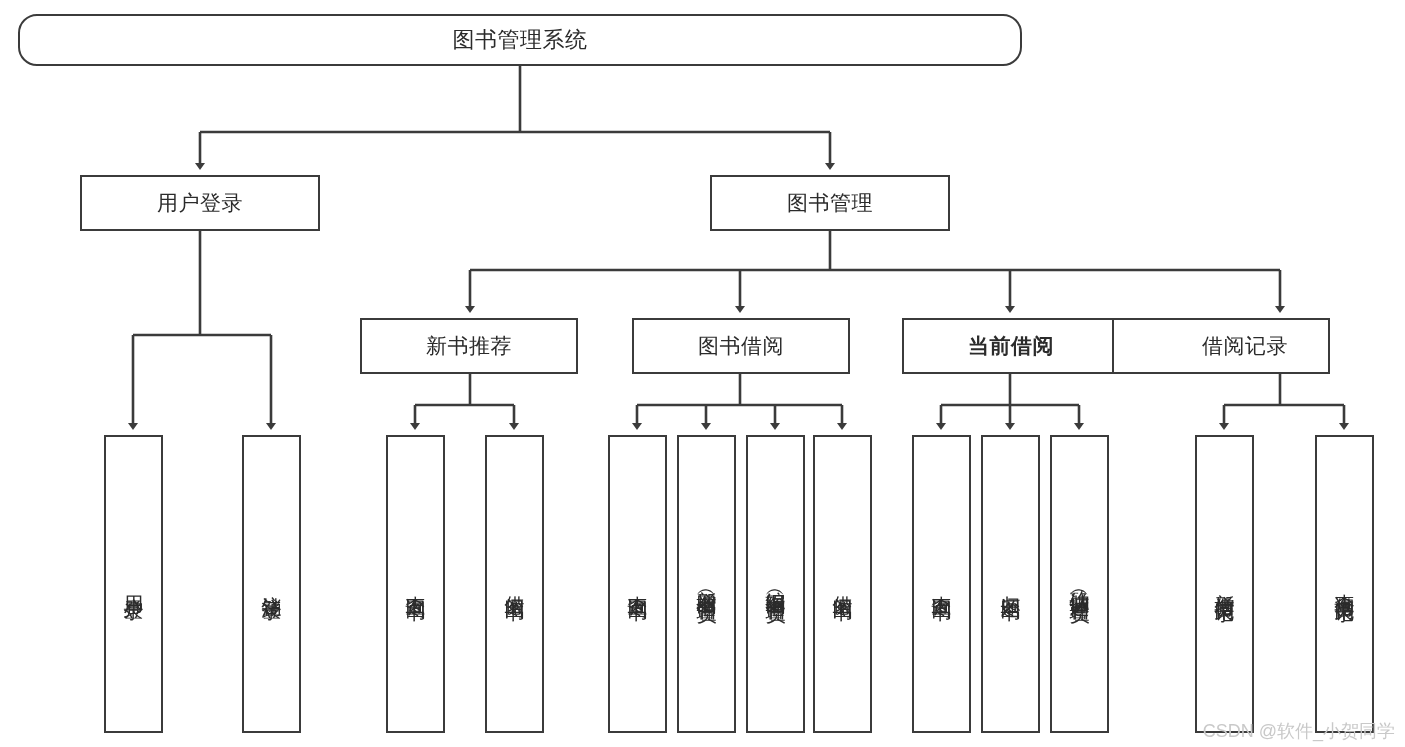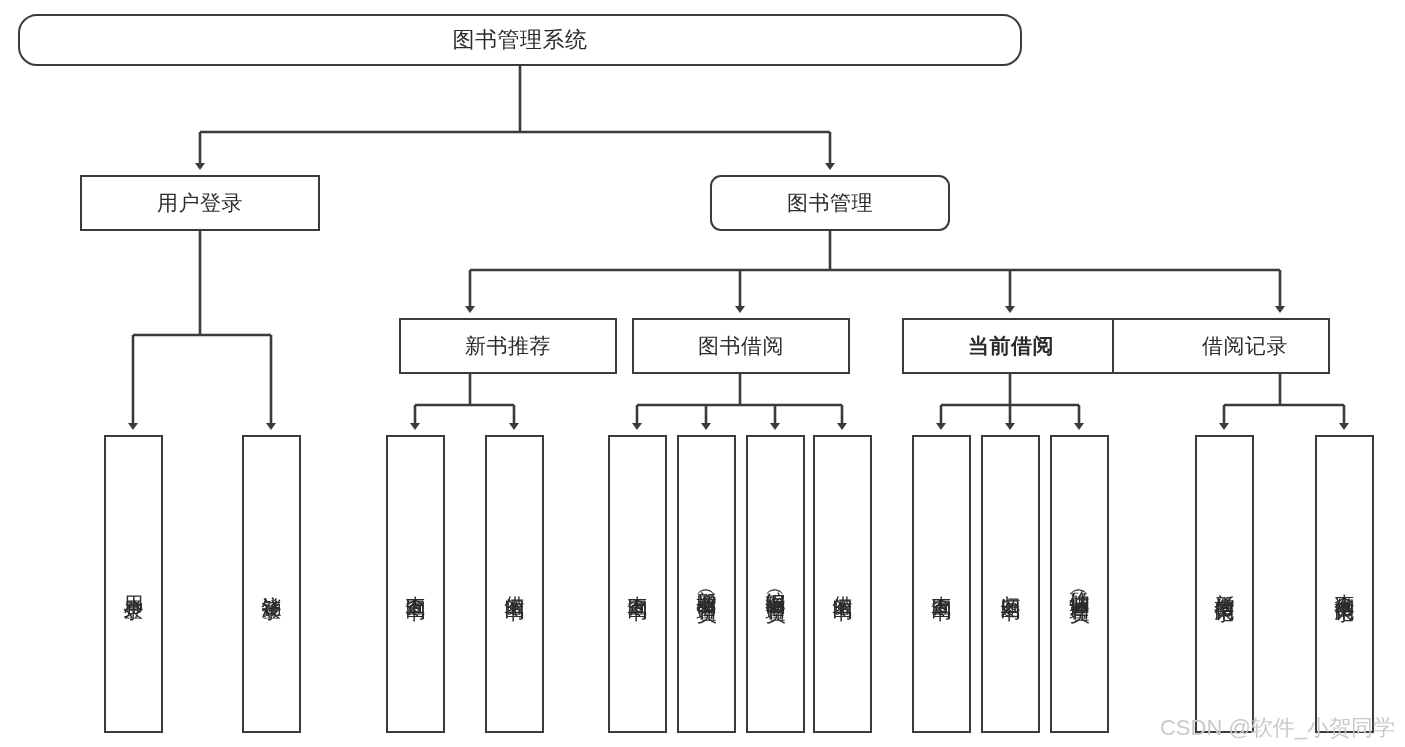--- a/index.html
+++ b/index.html
@@ -46,28 +46,28 @@
     font-size:22px;
     border-radius:19px;
   }
   
   .node.lvl2{
     width:240px;height:56px;
     font-size:21px;
     top:175px;
   }
   .node.lvl2.n-user{left:80px;}
-  .node.lvl2.n-book{left:710px;border-radius:11px;}
+  .node.lvl2.n-book{left:710px;}
   
   .node.lvl3{
     width:218px;height:56px;
     font-size:21px;
     top:318px;
   }
-  .node.lvl3.c0{left:360px;margin-left:39px;}
+  .node.lvl3.c0{left:360px;}
   .node.lvl3.c1{left:632px;justify-content:center;}
   .node.lvl3.c2{left:902px;font-weight:bold;}
   .node.lvl3.c3{left:1112px;padding-left:48px;}
   
   .node.leaf{
     width:59px;
     top:435px;height:298px;
     font-size:20px;
     align-items:center;
     justify-content:center;
@@ -78,21 +78,21 @@
     text-orientation:upright;
     white-space:normal;
     line-height:1.06;
     letter-spacing:2px;
     max-height:290px;
   }
   
   #watermark{
     position:absolute;
     right:10px;bottom:4px;
-    font-size:22px;
+    font-size:18px;
     color:#c9c9c9;
     white-space:nowrap;
     font-family:"Liberation Sans","DejaVu Sans",sans-serif;
     margin-top:48px;
   }
 </style>
 </head>
 <body>
 
 <div id="diagram-root">

